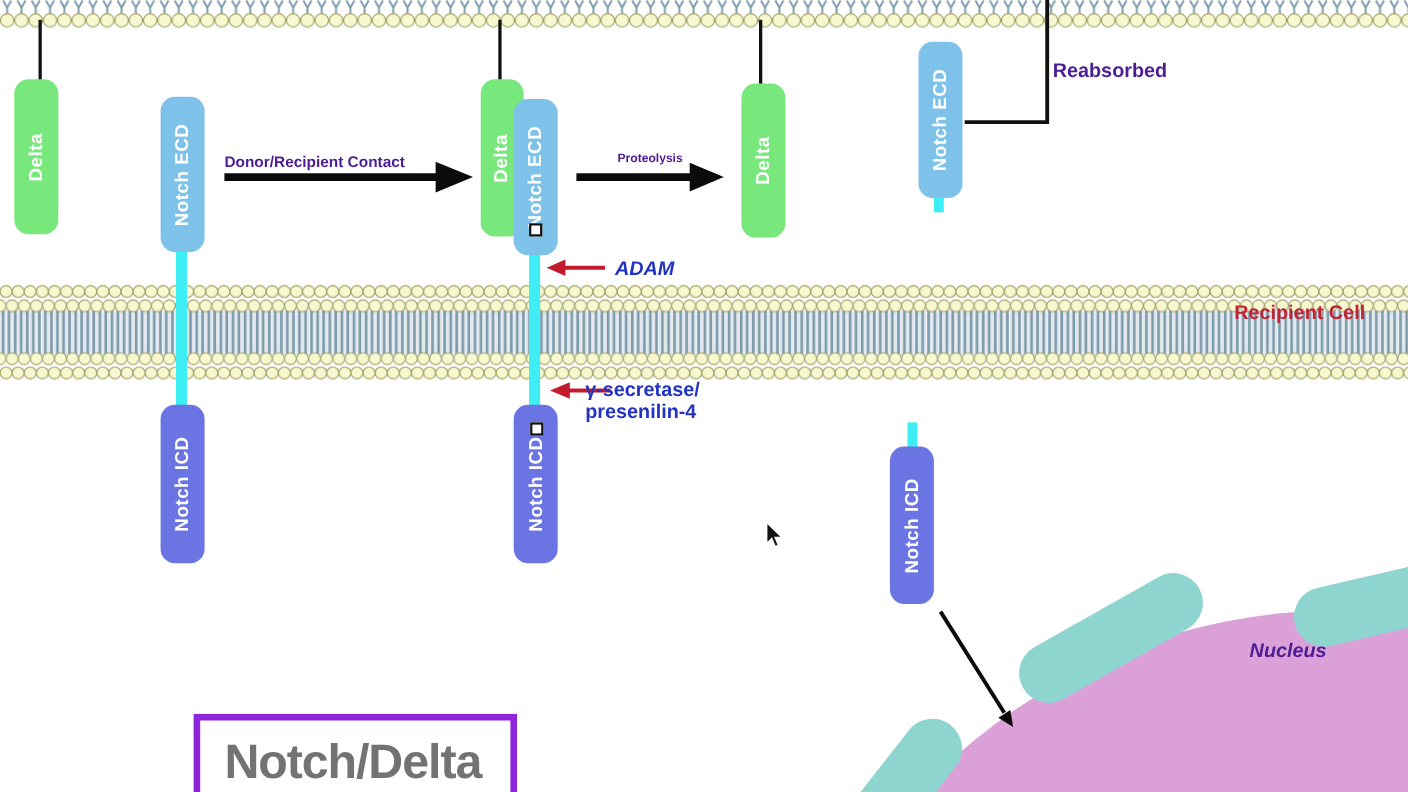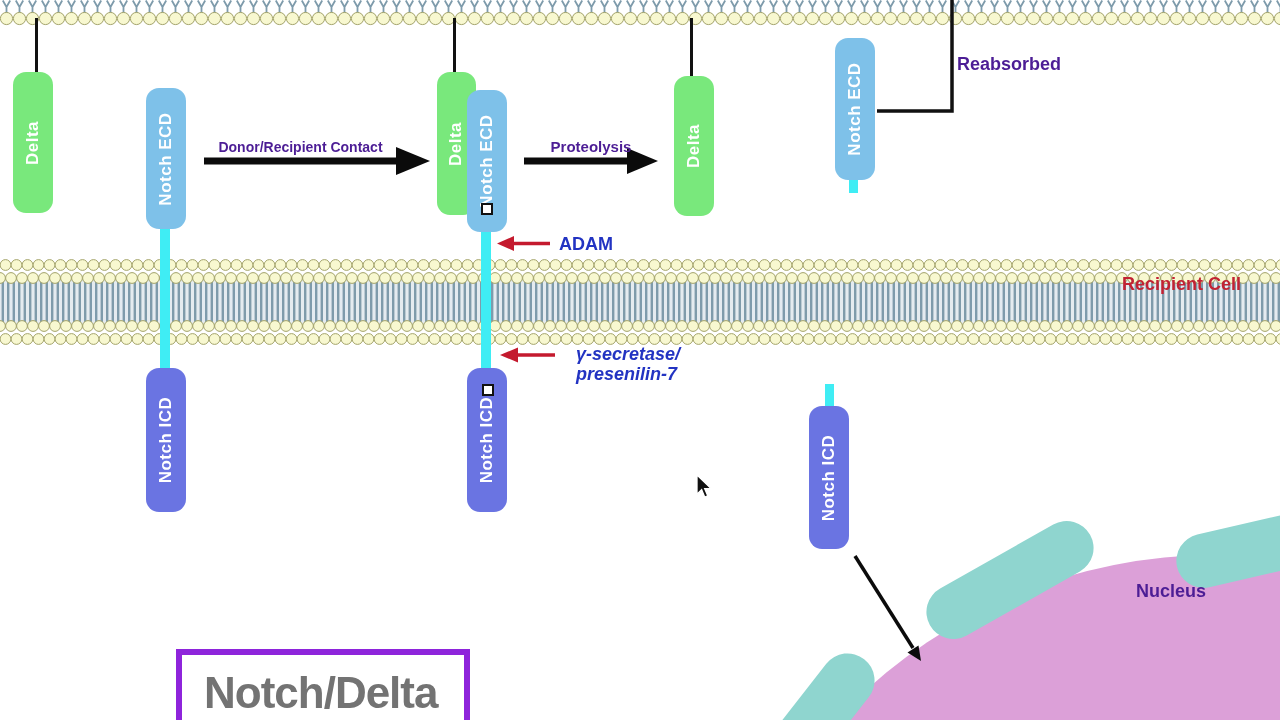--- a/index.html
+++ b/index.html
@@ -134,36 +134,36 @@
   <div class="pill icd" style="left:467px;top:368px;width:40px;height:144px;">
     <span>Notch ICD</span>
   </div>
   <div class="pill icd" style="left:809px;top:406px;width:40px;height:143px;">
     <span>Notch ICD</span>
   </div>
 
   <div class="sq" style="left:481px;top:203px;"></div>
   <div class="sq" style="left:482px;top:384px;"></div>
 
-  <div class="lbl" style="left:204px;top:139px;width:193px;text-align:center;font-size:14px;">Donor/Recipient Contact</div>
+  <div class="lbl" style="left:204px;top:139px;width:193px;text-align:left;font-size:14px;">Donor/Recipient Contact</div>
 
-  <div class="lbl" style="left:524px;top:138px;width:134px;text-align:center;font-size:15px;">Proteolysis</div>
+  <div class="lbl" style="left:524px;top:138px;width:134px;text-align:center;font-size:11px;">Proteolysis</div>
 
   <div class="lbl" style="left:957px;top:54px;font-size:18px;">Reabsorbed</div>
 
   <div class="lbl red" style="left:1122px;top:234px;font-size:18px;">Recipient Cell</div>
 
-  <div class="lbl blue" style="left:559px;top:234px;font-size:18px;">ADAM</div>
+  <div class="lbl blue" style="left:559px;top:234px;font-size:18px;font-style:italic;">ADAM</div>
 
-  <div style="position:absolute;left:576px;top:344px;z-index:20;font-style:italic;">
+  <div style="position:absolute;left:532px;top:344px;z-index:20;">
     <div class="lbl blue" style="position:static;font-size:18px;line-height:20px;">γ-secretase/</div>
-    <div class="lbl blue" style="position:static;font-size:18px;line-height:20px;">presenilin-7</div>
+    <div class="lbl blue" style="position:static;font-size:18px;line-height:20px;">presenilin-4</div>
   </div>
 
-  <div class="lbl" style="left:1136px;top:581px;font-size:18px;">Nucleus</div>
+  <div class="lbl" style="left:1136px;top:581px;font-size:18px;font-style:italic;">Nucleus</div>
 
   <div class="titlebox">
     <div class="t">Notch/Delta</div>
   </div>
 
   <svg class="cursor-layer" width="1280" height="720" viewBox="0 0 1280 720" style="pointer-events:none;">
     <g transform="translate(697,475) scale(1.45)">
       <path d="M0,0 L0,13.2 L3.2,10.1 L5.3,15.2 L7.4,14.3 L5.3,9.4 L9.7,9.4 Z" fill="#111" stroke="#fff" stroke-width="0.9"></path>
     </g>
   </svg>

